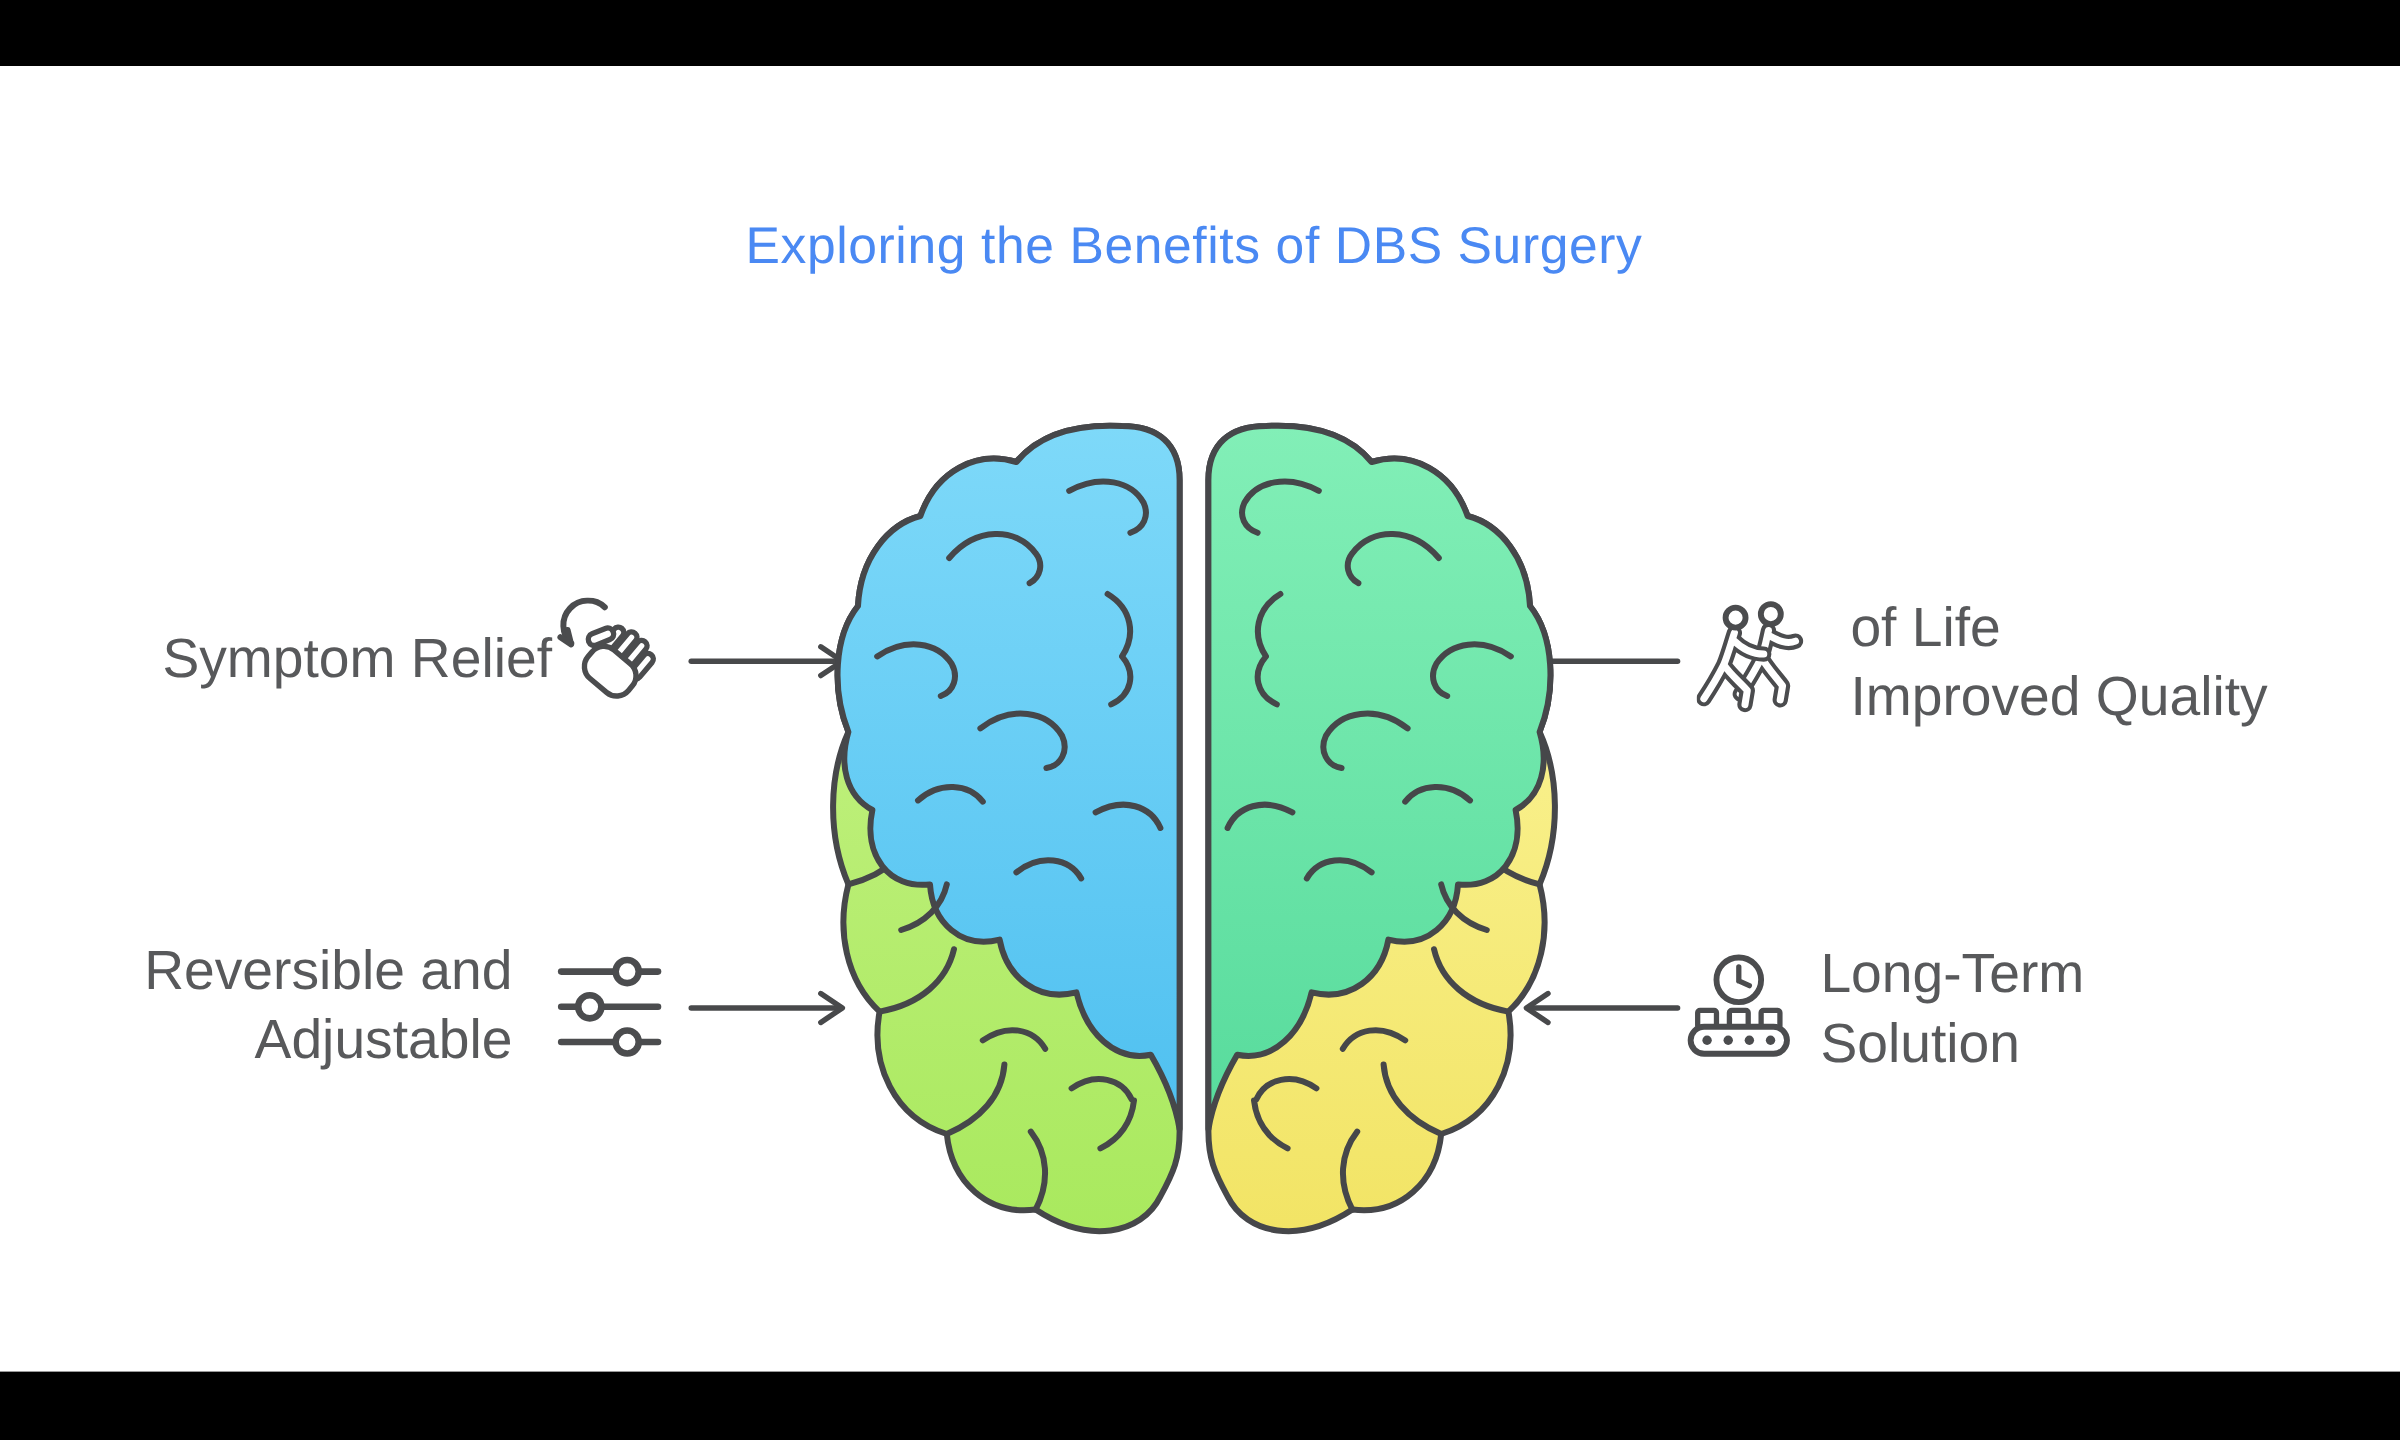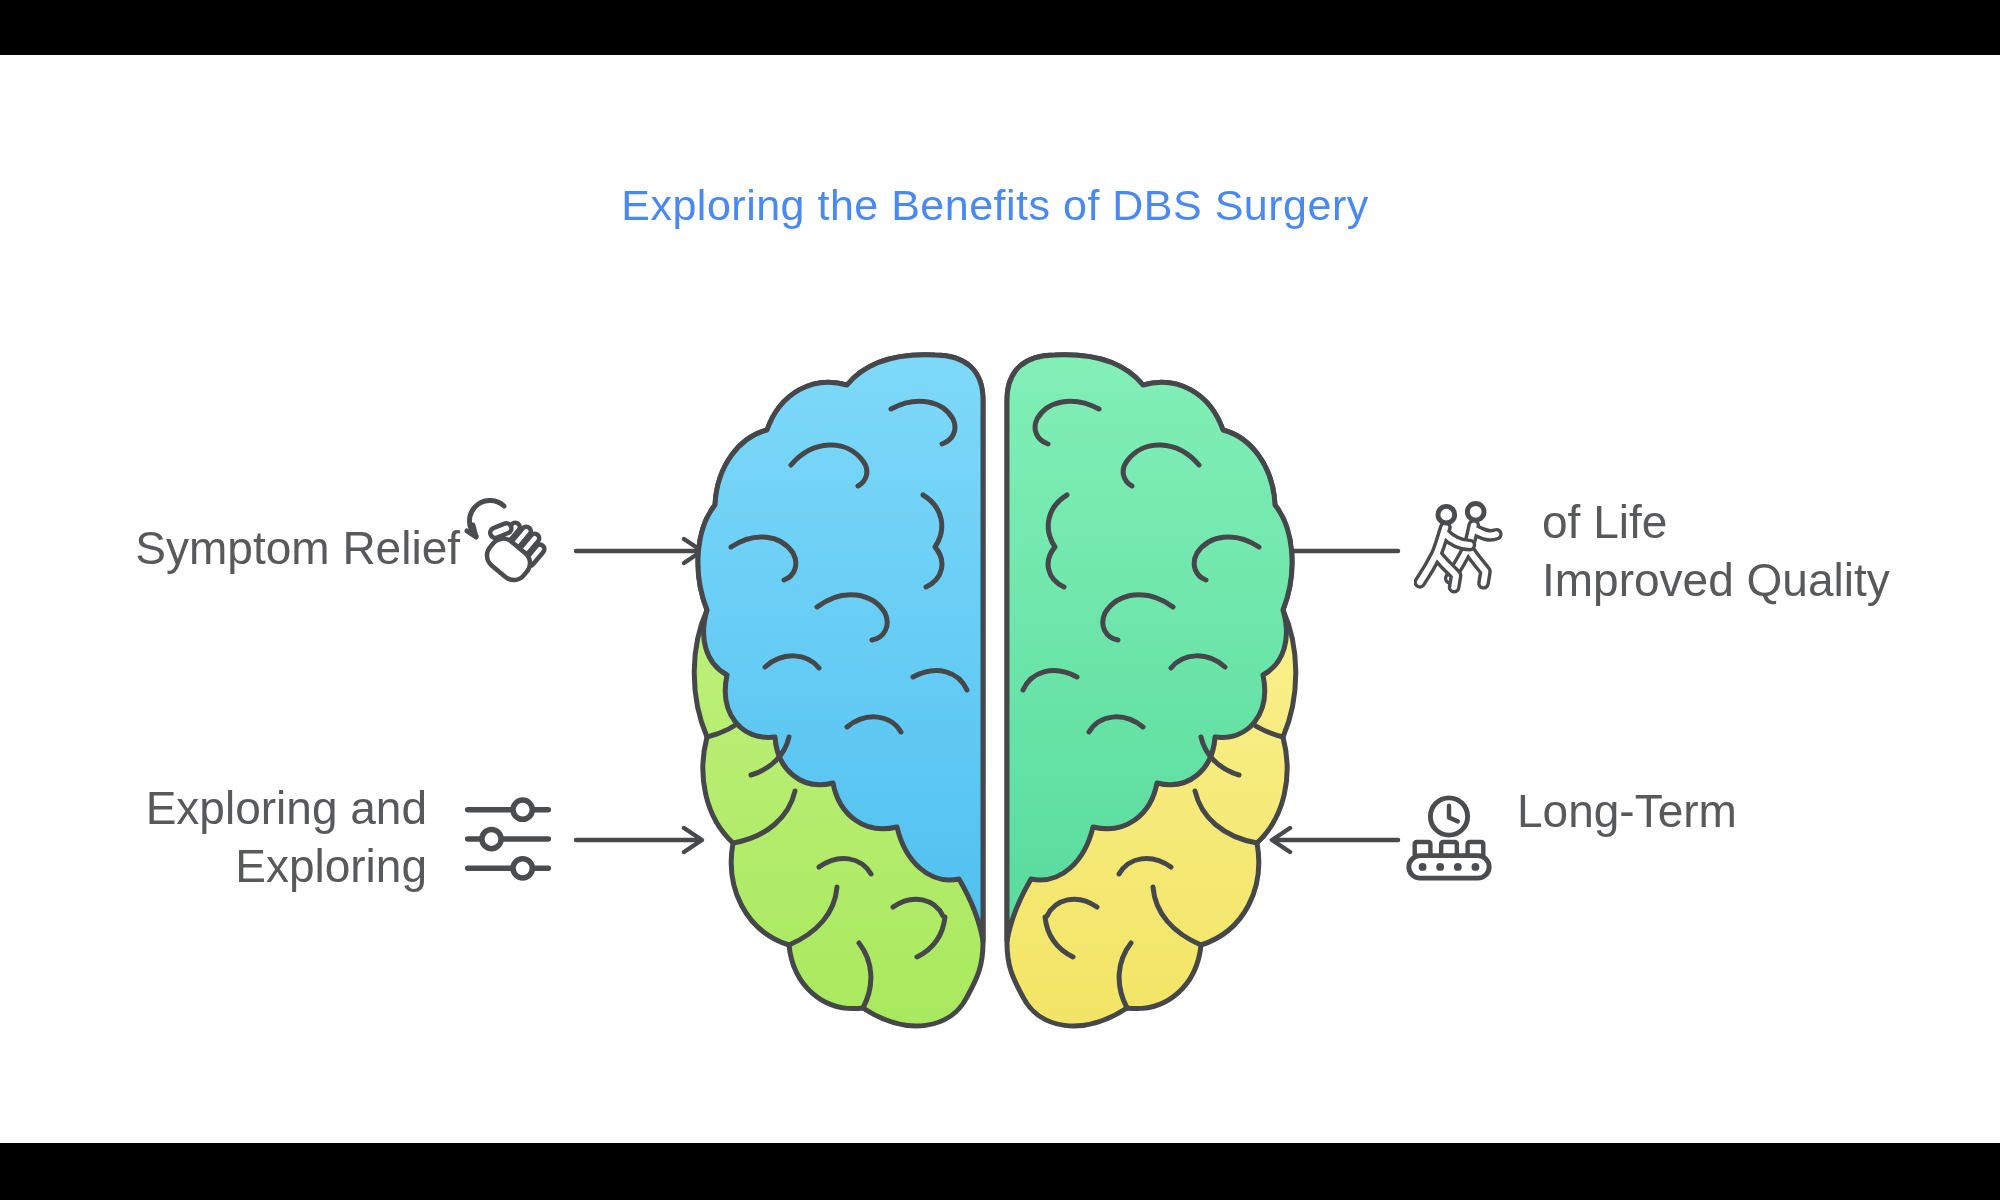--- a/index.html
+++ b/index.html
@@ -47,30 +47,31 @@
   <div class="letterbox top"></div>
   <div class="letterbox bottom"></div>
 
   <div class="title">Exploring the Benefits of DBS Surgery</div>
 
   <div class="benefit-label align-right" id="label-symptom-relief">
     <div>Symptom Relief</div>
     <div></div>
   </div>
   <div class="benefit-label align-right" id="label-adjustable-reversible">
-    <div>Exploring and</div>
-    <div>Exploring</div>
+    <div>Reversible and</div>
+    <div>Adjustable</div>
   </div>
 
   <div class="benefit-label align-left" id="label-improved-quality">
     <div>of Life</div>
     <div>Improved Quality</div>
   </div>
   <div class="benefit-label align-left" id="label-long-term">
     <div>Long-Term</div>
+    <div>Solution</div>
   </div>
 
   <svg class="icon" id="icon-hand" viewBox="0 0 96 96">
     <g stroke="#4B4C4E" fill="none" stroke-linecap="round" stroke-linejoin="round">
       <path d="M44 8 A18 18 0 1 0 16 38" stroke-width="5"></path>
       <path d="M7 33 L16 39 L13 27" stroke-width="5"></path>
       <g transform="translate(50,58) rotate(40)">
         <rect x="-19" y="-30" width="9" height="26" rx="4.5" fill="#fff" stroke-width="4.5"></rect>
         <rect x="-8" y="-34" width="9" height="30" rx="4.5" fill="#fff" stroke-width="4.5"></rect>
         <rect x="3" y="-34" width="9" height="30" rx="4.5" fill="#fff" stroke-width="4.5"></rect>

